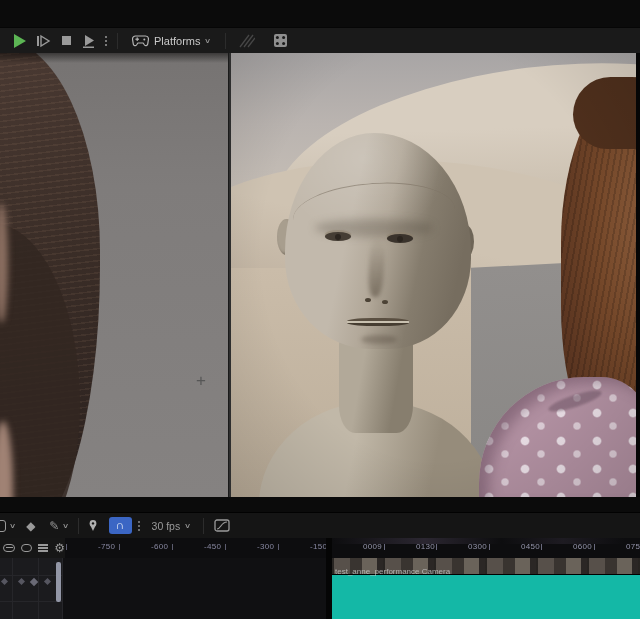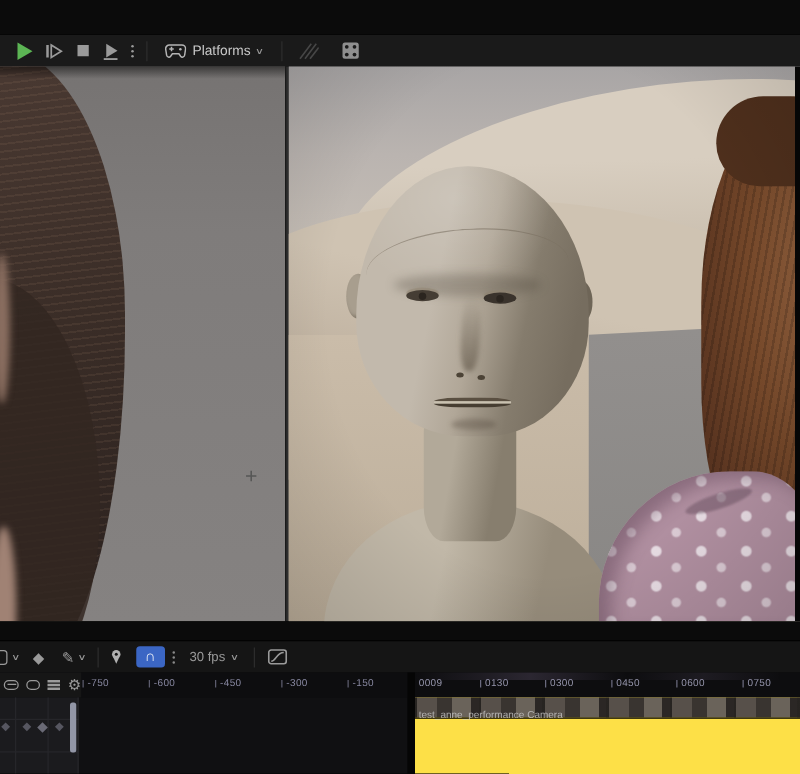--- a/index.html
+++ b/index.html
@@ -130,38 +130,38 @@
   
   .ruler-row{position:absolute;left:0;top:538px;width:640px;height:20px;background:#0d0d0f;}
   .row2-icons{position:absolute;left:0;top:538px;width:65px;height:20px;background:#161616;
          display:flex;align-items:center;gap:6px;padding-left:3px;}
   .stadium{width:13px;height:8px;border:1.2px solid #9a9a9a;border-radius:5px;position:relative;}
   .stadium.lined:after{content:"";position:absolute;left:2px;top:2.2px;width:7px;height:1.2px;background:#9a9a9a;}
   .burger{display:flex;flex-direction:column;gap:1.5px;}
   .burger i{width:10px;height:1.5px;background:#9a9a9a;}
   .tick{position:absolute;top:6px;display:flex;align-items:flex-start;gap:3px;}
   .tick i{width:1px;height:6px;background:#5c5c6e;display:block;}
-  .tick em{font-style:normal;font-size:8px;color:#8787a0;letter-spacing:.3px;line-height:6px;}
+  .tick em{font-style:normal;font-size:8px;color:#8787a0;letter-spacing:.3px;line-height:6px;margin-left:28px;}
   .tick-r i{background:#6a6a7e;}
   .tick-r em{color:#9494aa;}
   .playhead{position:absolute;left:330px;top:539px;width:2px;height:9px;background:#3a9e4a;}
   .ruler-strip-tint{position:absolute;left:332px;top:538px;width:308px;height:6px;
          background:linear-gradient(90deg,rgba(0,0,0,0) 0%,rgba(150,130,170,.22) 30%,rgba(0,0,0,0) 55%,rgba(150,130,170,.12) 75%,rgba(0,0,0,0) 95%);}
 
   
   .tracks-left{position:absolute;left:0;top:558px;width:326px;height:61px;background:#101012;}
   .mini-panel{position:absolute;left:0;top:0;width:63px;height:61px;background:#1b1b1e;
          border-right:1px solid #26262a;}
   .mini-panel .hline{position:absolute;left:0;width:63px;height:1px;background:#26262a;}
   .mini-panel .vline{position:absolute;top:0;width:1px;height:61px;background:#26262a;}
   .kf-dot{position:absolute;top:21px;width:5px;height:5px;background:#565660;transform:rotate(45deg);}
   .mini-scrollbar{position:absolute;left:56px;top:4px;width:5px;height:40px;border-radius:2px;background:#9296a6;}
   .timeline-divider{position:absolute;left:326px;top:538px;width:6px;height:81px;background:#050505;}
 
-  .tracks-right{position:absolute;left:332px;top:558px;width:308px;height:61px;background:#fde047;}
+  .tracks-right{position:absolute;left:332px;top:558px;width:308px;height:61px;background:#14b8a6;}
   .filmstrip{position:absolute;left:0;top:0;width:308px;height:17px;
          background:
            repeating-linear-gradient(90deg,rgba(0,0,0,.55) 0 2px,rgba(0,0,0,0) 2px 51px),
            repeating-linear-gradient(90deg,#57504a 0 18px,#393430 18px 30px,#6a635a 30px 45px,#2b2725 45px 51px);
          border-bottom:1px solid #000;}
   .clip-label{position:absolute;left:3px;top:9px;font-size:8px;color:rgba(205,205,205,.78);white-space:nowrap;overflow:hidden;width:200px;}
   .audio-track{position:absolute;left:0;top:17px;width:308px;height:23px;background:#45455a;border-bottom:2px solid #33334a;}
   .audio-label{position:absolute;left:5px;top:3px;font-size:9px;color:#a3a3bd;}
   .audio-wave{position:absolute;left:0;top:14px;width:308px;height:3px;
          background:repeating-linear-gradient(90deg,rgba(20,20,35,.45) 0 6px,rgba(0,0,0,0) 6px 14px);}

